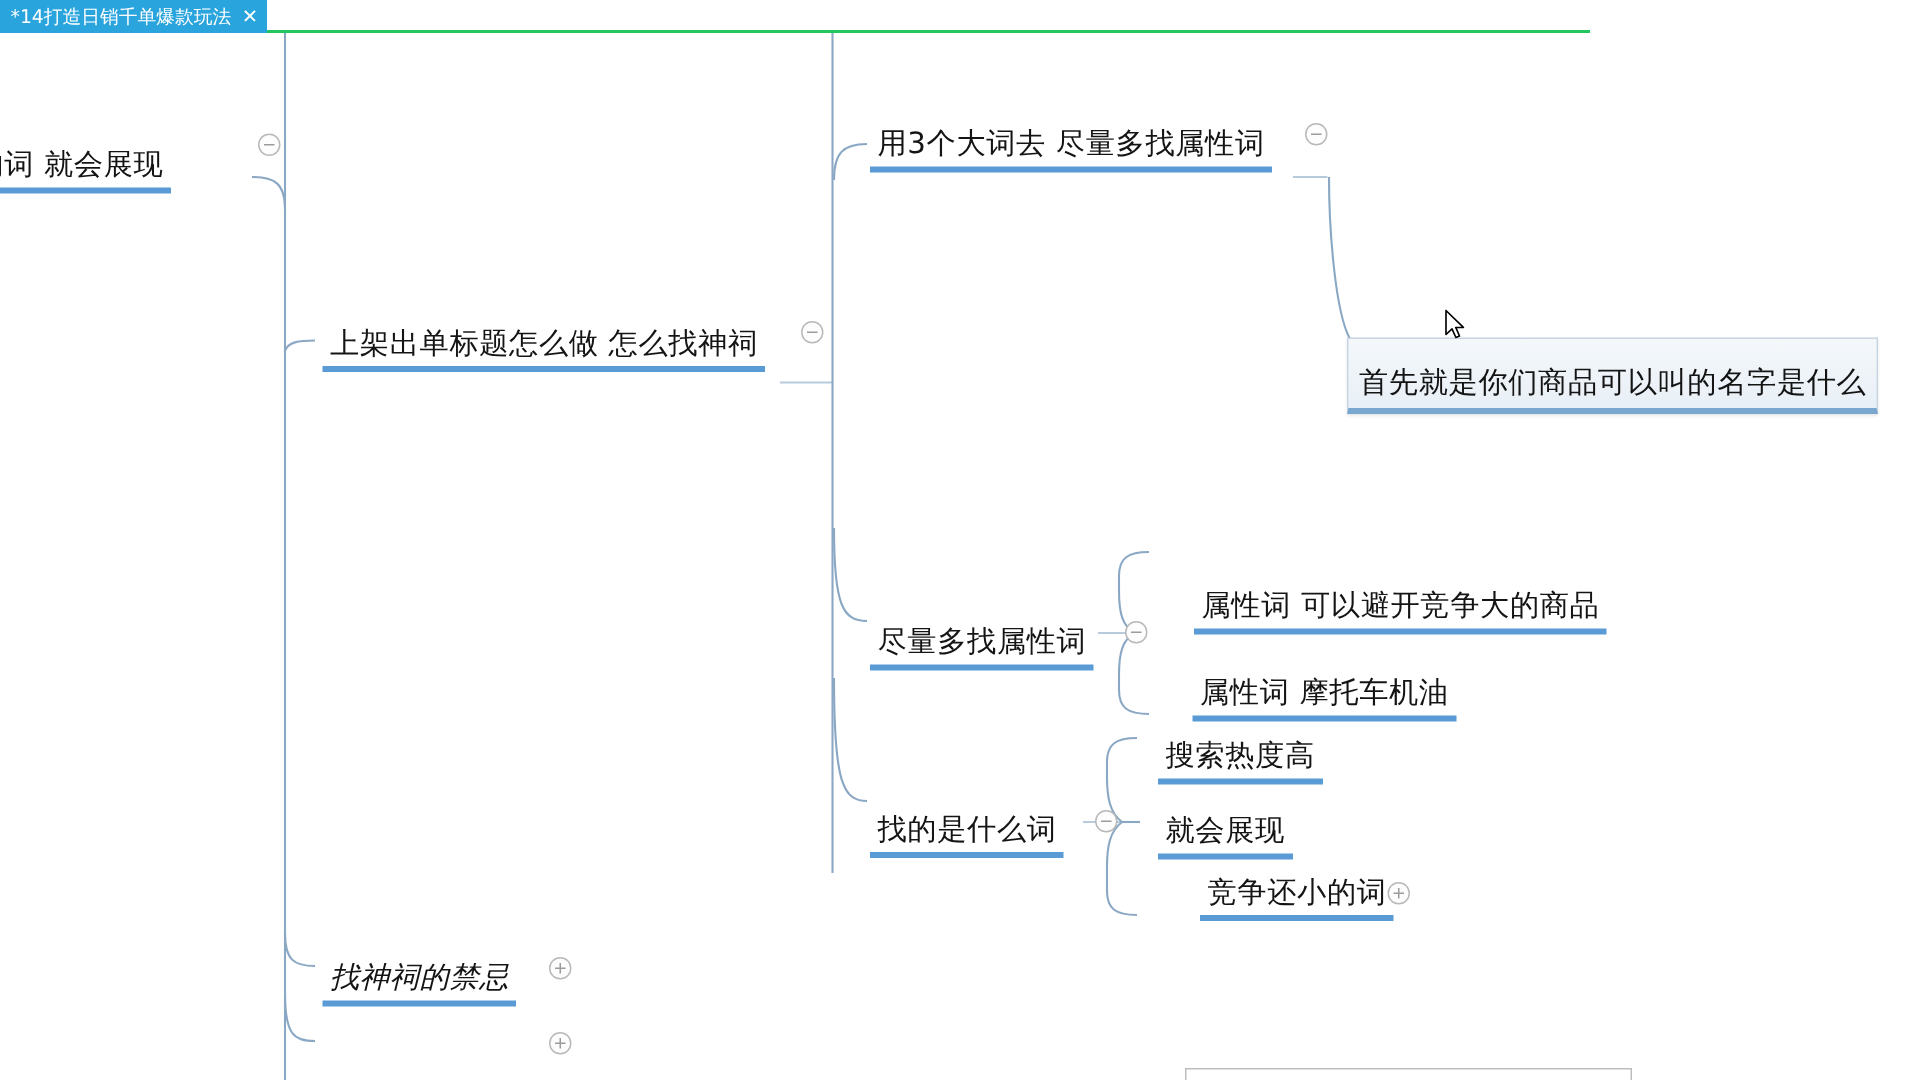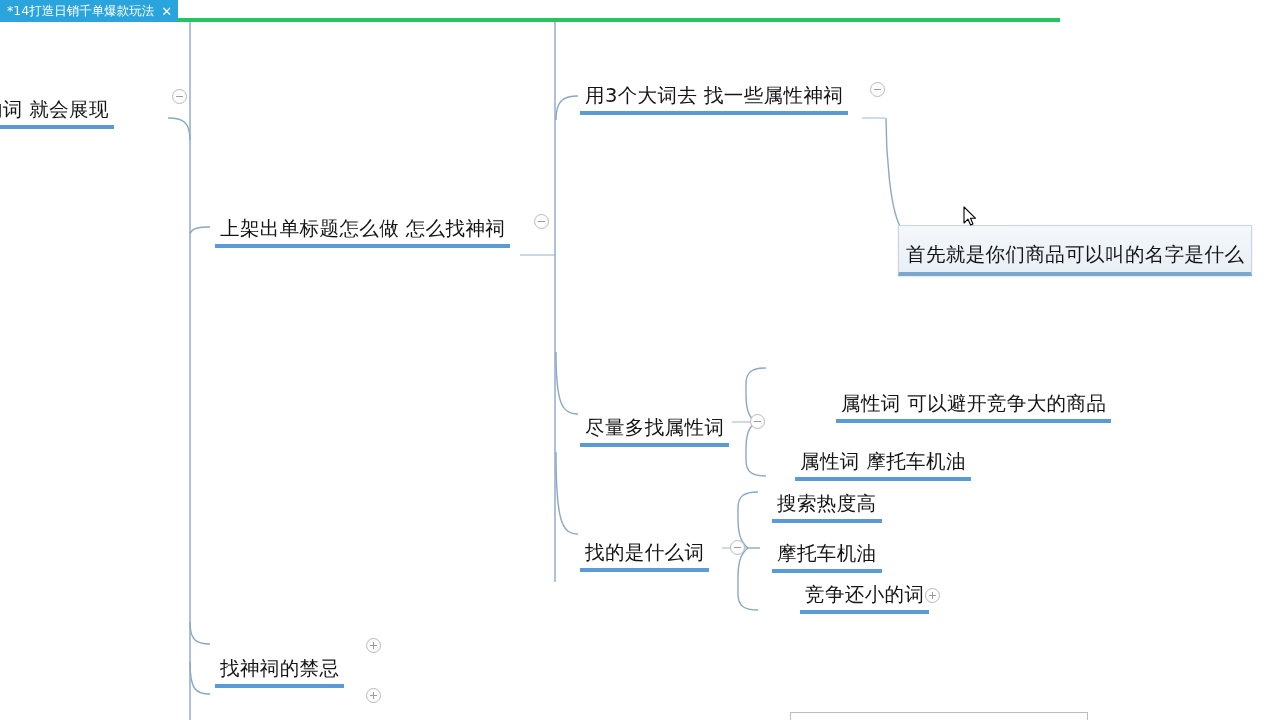--- a/index.html
+++ b/index.html
@@ -15,21 +15,21 @@
     position: relative;
   }
 
   
   #tabbar {
     position: absolute;
     left: 0; top: 0;
     width: 1060px;
     height: 22px;
     background: #ffffff;
-    border-bottom: 4px solid #22c55e;
+    border-bottom: 2px solid #22c55e;
     box-sizing: border-box;
     z-index: 40;
   }
   #tab-active {
     position: absolute;
     left: 0; top: 0;
     height: 22px;
     background: #2aa4dd;
     color: #ffffff;
     display: flex;
@@ -201,60 +201,60 @@
     <span class="node-text">索的词 就会展现</span>
   </div>
   <div class="toggle" style="left:172px; top:67px;"></div>
 
   <div class="node" style="left:215px; top:195px;">
     <span class="node-text">上架出单标题怎么做 怎么找神祠</span>
   </div>
   <div class="toggle" style="left:534px; top:192px;"></div>
 
   <div class="node" style="left:580px; top:62px;">
-    <span class="node-text">用3个大词去 找一些属性神祠</span>
+    <span class="node-text">用3个大词去 尽量多找属性词</span>
   </div>
   <div class="toggle" style="left:870px; top:60px;"></div>
 
   <div class="node sel" style="left:898px; top:203px;">
     <span class="node-text">首先就是你们商品可以叫的名字是什么</span>
   </div>
 
   <div class="node" style="left:580px; top:394px;">
     <span class="node-text">尽量多找属性词</span>
   </div>
   <div class="toggle" style="left:750px; top:392px;"></div>
 
-  <div class="node" style="left:836px; top:370px;">
+  <div class="node" style="left:796px; top:370px;">
     <span class="node-text">属性词 可以避开竞争大的商品</span>
   </div>
 
   <div class="node" style="left:795px; top:428px;">
     <span class="node-text">属性词  摩托车机油</span>
   </div>
 
   <div class="node" style="left:580px; top:519px;">
     <span class="node-text">找的是什么词</span>
   </div>
   <div class="toggle" style="left:730px; top:518px;"></div>
 
   <div class="node" style="left:772px; top:470px;">
     <span class="node-text">搜索热度高</span>
   </div>
 
   <div class="node" style="left:772px; top:520px;">
-    <span class="node-text">摩托车机油</span>
+    <span class="node-text">就会展现</span>
   </div>
 
   <div class="node" style="left:772px; top:561px;margin-left:28px;">
     <span class="node-text">竞争还小的词</span>
   </div>
   <div class="toggle plus" style="left:925px; top:566px;"></div>
 
-  <div class="node" style="left:215px; top:635px;">
+  <div class="node" style="left:215px; top:618px;font-style:italic;">
     <span class="node-text">找神祠的禁忌</span>
   </div>
   <div class="toggle plus" style="left:366px; top:616px;"></div>
 
   <div class="toggle plus" style="left:366px; top:666px;"></div>
 
   <div id="bottom-panel"></div>
 
   <svg id="mouse-cursor" viewBox="0 0 14 21" xmlns="http://www.w3.org/2000/svg">
     <path d="M1,1 L1,17 L5,13.2 L7.6,19 L10,18 L7.5,12.3 L12.6,12.3 Z" fill="#ffffff" stroke="#000000" stroke-width="1.1" stroke-linejoin="round"></path>

